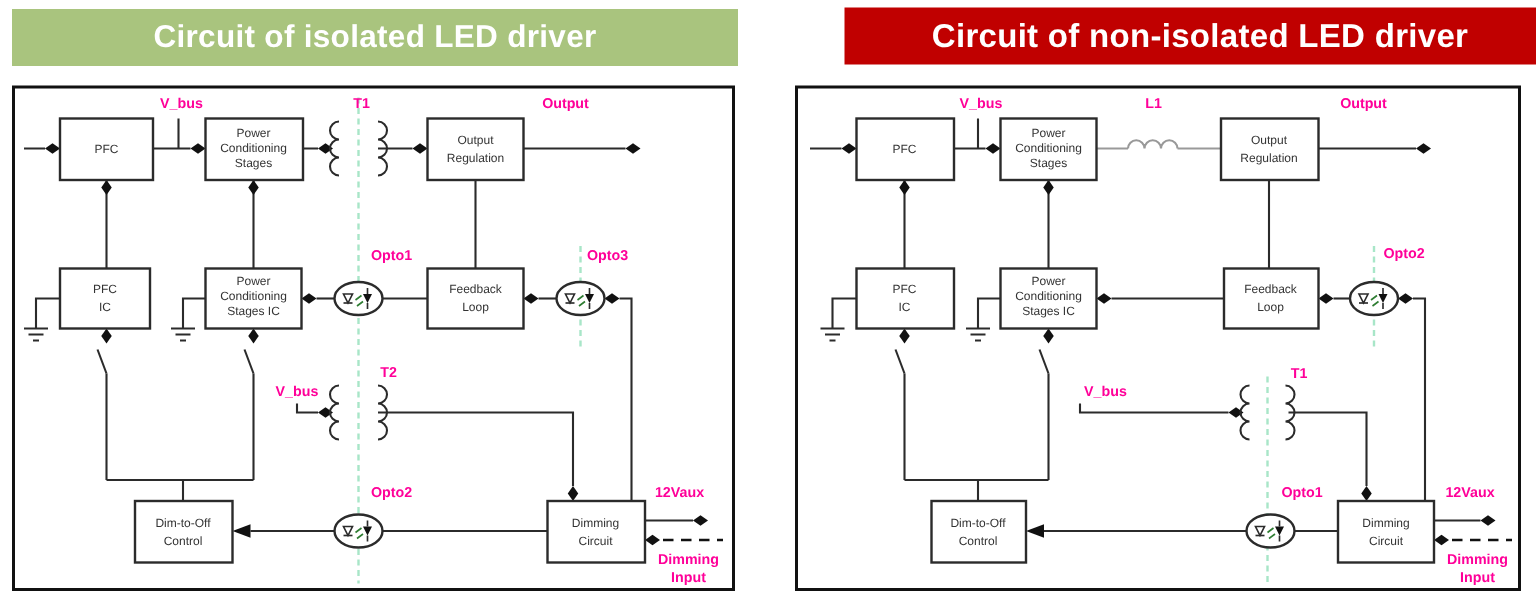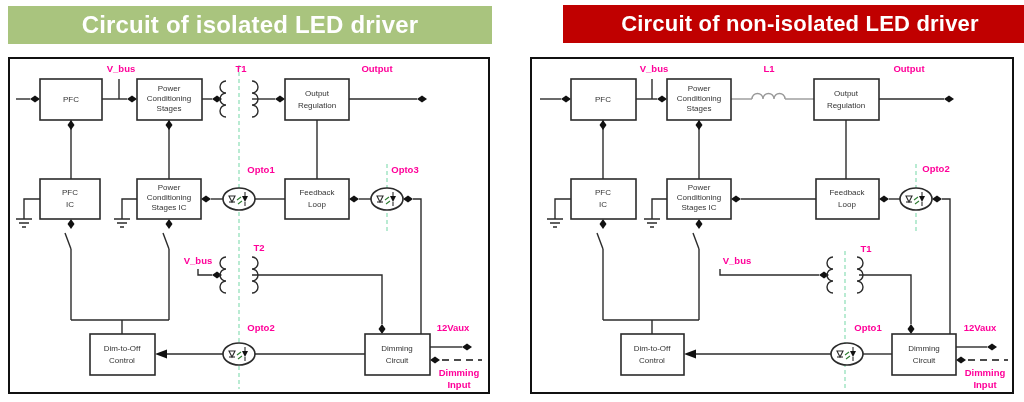--- a/index.html
+++ b/index.html
@@ -1,19 +1,19 @@
 <!DOCTYPE html>
 <html><head>
 <meta charset="utf-8">
 <style>
   html,body{margin:0;padding:0;background:#fff;width:1024px;height:402px;overflow:hidden;
     font-family:"Liberation Sans",sans-serif;}
   .stage{position:relative;width:1024px;height:402px;background:#fff;}
   .hdr{position:absolute;height:38px;line-height:38px;text-align:center;color:#fff;
-    font-weight:bold;font-size:24px;letter-spacing:.2px;}
+    font-weight:bold;font-size:21px;letter-spacing:.2px;}
   .hdr-green{left:8px;top:6px;width:484px;background:#a9c47e;}
   .hdr-red{left:531px;top:5px;width:474px;background:#c00000;font-size:22px;margin-left:32px;}
   .panel{position:absolute;top:57px;height:333px;background:#fff;border:2px solid #111;}
   .panel-left{left:8px;width:478px;}
   .panel-right{left:530px;width:480px;}
   svg{display:block;}
   .wire{stroke:#2b2b2b;stroke-width:1.4;fill:none;}
   .gwire{stroke:#999;stroke-width:1.4;fill:none;}
   .blk{fill:#fff;stroke:#2b2b2b;stroke-width:1.6;}
   .dia{fill:#111;stroke:none;}

